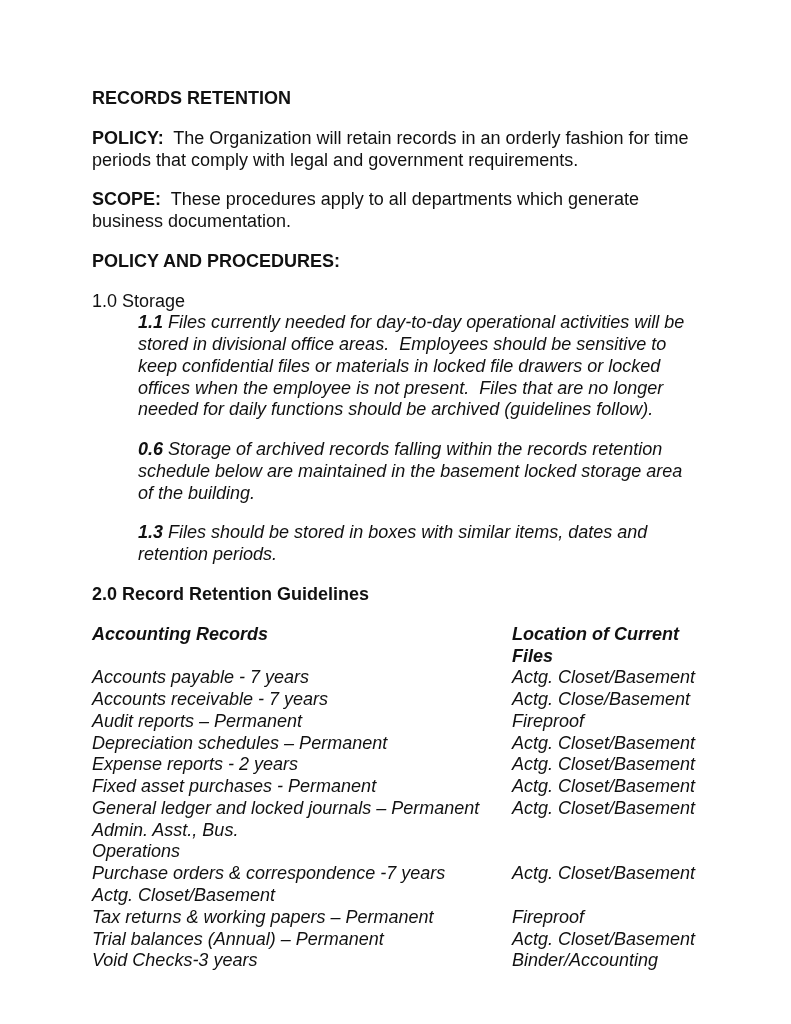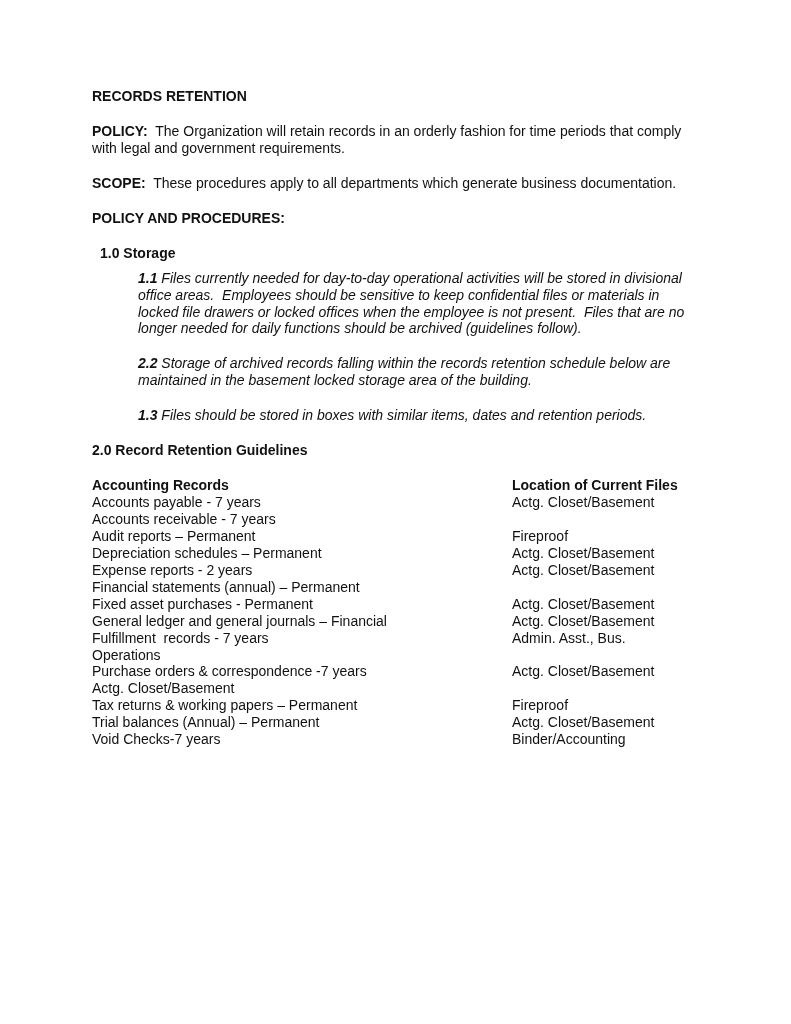--- a/index.html
+++ b/index.html
@@ -11,113 +11,112 @@
     width: 791px;
     height: 1024px;
     overflow: hidden;
   }
   .page {
     box-sizing: border-box;
     width: 791px;
     height: 1024px;
     padding: 88px 94px 20px 92px;
     font-family: "Liberation Sans", "DejaVu Sans", sans-serif;
-    font-size: 14px;
+    font-size: 18px;
     line-height: 1.21;
     color: #111111;
   }
   .para {
     margin: 0 0 18px 0;
     white-space: pre-wrap;
   }
   .bold { font-weight: bold; }
   .heading {
     font-weight: bold;
     margin: 0 0 18px 0;
   }
   .heading-tight {
-    font-weight: bold;
-    margin: 8px;
+    font-weight: normal;
+    margin: 0;
   }
   .storage-item {
     margin: 0 0 18px 46px;
     white-space: pre-wrap;
     font-style: italic;
   }
   .records-table { margin-top: 0; }
   .t-row {
     display: grid;
     grid-template-columns: 420px 1fr;
   }
   .t-row.header { font-weight: bold; }
-  .cell { white-space: pre-wrap; }
+  .cell { white-space: pre-wrap; font-style: italic; }
 </style>
 </head>
 <body>
 
 <div class="page">
 
   <p class="heading">RECORDS RETENTION</p>
 
   <p class="para"><span class="bold">POLICY:</span><span>  The Organization will retain records in an orderly fashion for time periods that comply with legal and government requirements.</span></p>
 
   <p class="para"><span class="bold">SCOPE:</span><span>  These procedures apply to all departments which generate business documentation.</span></p>
 
   <p class="heading">POLICY AND PROCEDURES:</p>
 
   <p class="heading-tight">1.0 Storage</p>
 
   <p class="storage-item"><span class="bold">1.1</span><span> Files currently needed for day-to-day operational activities will be stored in divisional office areas.  Employees should be sensitive to keep confidential files or materials in locked file drawers or locked offices when the employee is not present.  Files that are no longer needed for daily functions should be archived (guidelines follow).</span></p>
 
-  <p class="storage-item"><span class="bold">2.2</span><span> Storage of archived records falling within the records retention schedule below are maintained in the basement locked storage area of the building.</span></p>
+  <p class="storage-item"><span class="bold">0.6</span><span> Storage of archived records falling within the records retention schedule below are maintained in the basement locked storage area of the building.</span></p>
 
   <p class="storage-item"><span class="bold">1.3</span><span> Files should be stored in boxes with similar items, dates and retention periods.</span></p>
 
   <p class="heading">2.0 Record Retention Guidelines</p>
 
 
   <div class="records-table">
 
     <div class="t-row header">
       <div class="cell">Accounting Records</div>
       <div class="cell">Location of Current Files</div>
     </div>
 
     <div class="t-row">
       <div class="cell">Accounts payable - 7 years</div>
       <div class="cell">Actg. Closet/Basement</div>
     </div>
     <div class="t-row">
       <div class="cell">Accounts receivable - 7 years</div>
+      <div class="cell">Actg. Close/Basement</div>
     </div>
     <div class="t-row">
       <div class="cell">Audit reports – Permanent</div>
       <div class="cell">Fireproof</div>
     </div>
     <div class="t-row">
       <div class="cell">Depreciation schedules – Permanent</div>
       <div class="cell">Actg. Closet/Basement</div>
     </div>
     <div class="t-row">
       <div class="cell">Expense reports - 2 years</div>
       <div class="cell">Actg. Closet/Basement</div>
     </div>
     <div class="t-row">
-      <div class="cell">Financial statements (annual) – Permanent</div>
     </div>
     <div class="t-row">
       <div class="cell">Fixed asset purchases - Permanent</div>
       <div class="cell">Actg. Closet/Basement</div>
     </div>
     <div class="t-row">
-      <div class="cell">General ledger and general journals – Financial</div>
+      <div class="cell">General ledger and locked journals – Permanent</div>
       <div class="cell">Actg. Closet/Basement</div>
     </div>
     <div class="t-row">
-      <div class="cell">Fulfillment  records - 7 years</div>
       <div class="cell">Admin. Asst., Bus.</div>
     </div>
     <div class="t-row">
       <div class="cell">Operations</div>
       <div class="cell"></div>
     </div>
     <div class="t-row">
       <div class="cell">Purchase orders &amp; correspondence -7 years</div>
       <div class="cell">Actg. Closet/Basement</div>
     </div>
@@ -126,19 +125,19 @@
     </div>
     <div class="t-row">
       <div class="cell">Tax returns &amp; working papers – Permanent</div>
       <div class="cell">Fireproof</div>
     </div>
     <div class="t-row">
       <div class="cell">Trial balances (Annual) – Permanent</div>
       <div class="cell">Actg. Closet/Basement</div>
     </div>
     <div class="t-row">
-      <div class="cell">Void Checks-7 years</div>
+      <div class="cell">Void Checks-3 years</div>
       <div class="cell">Binder/Accounting</div>
     </div>
 
   </div>
 
 </div>
 
 </body></html>

